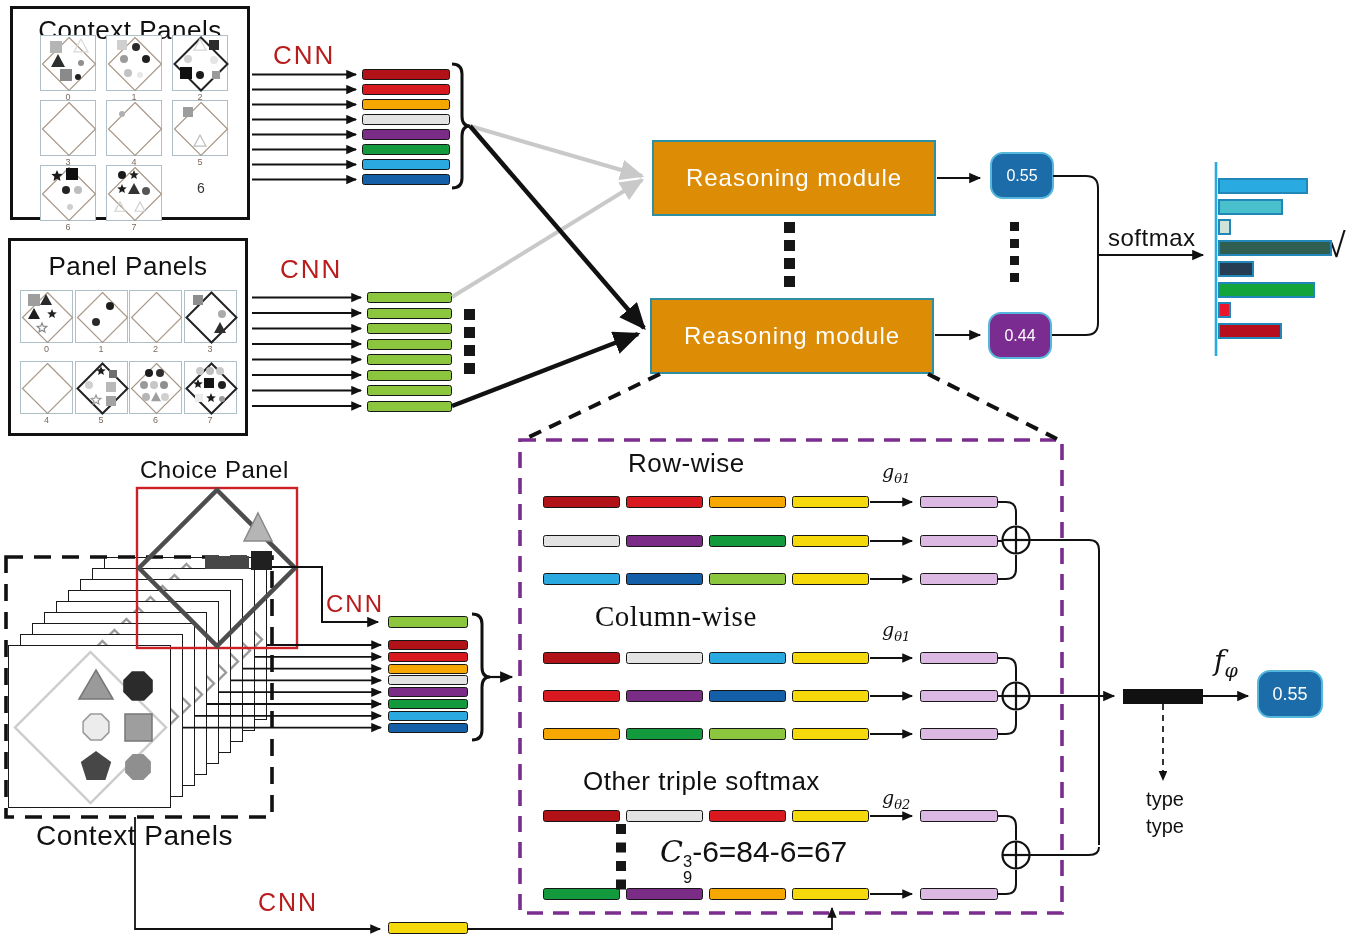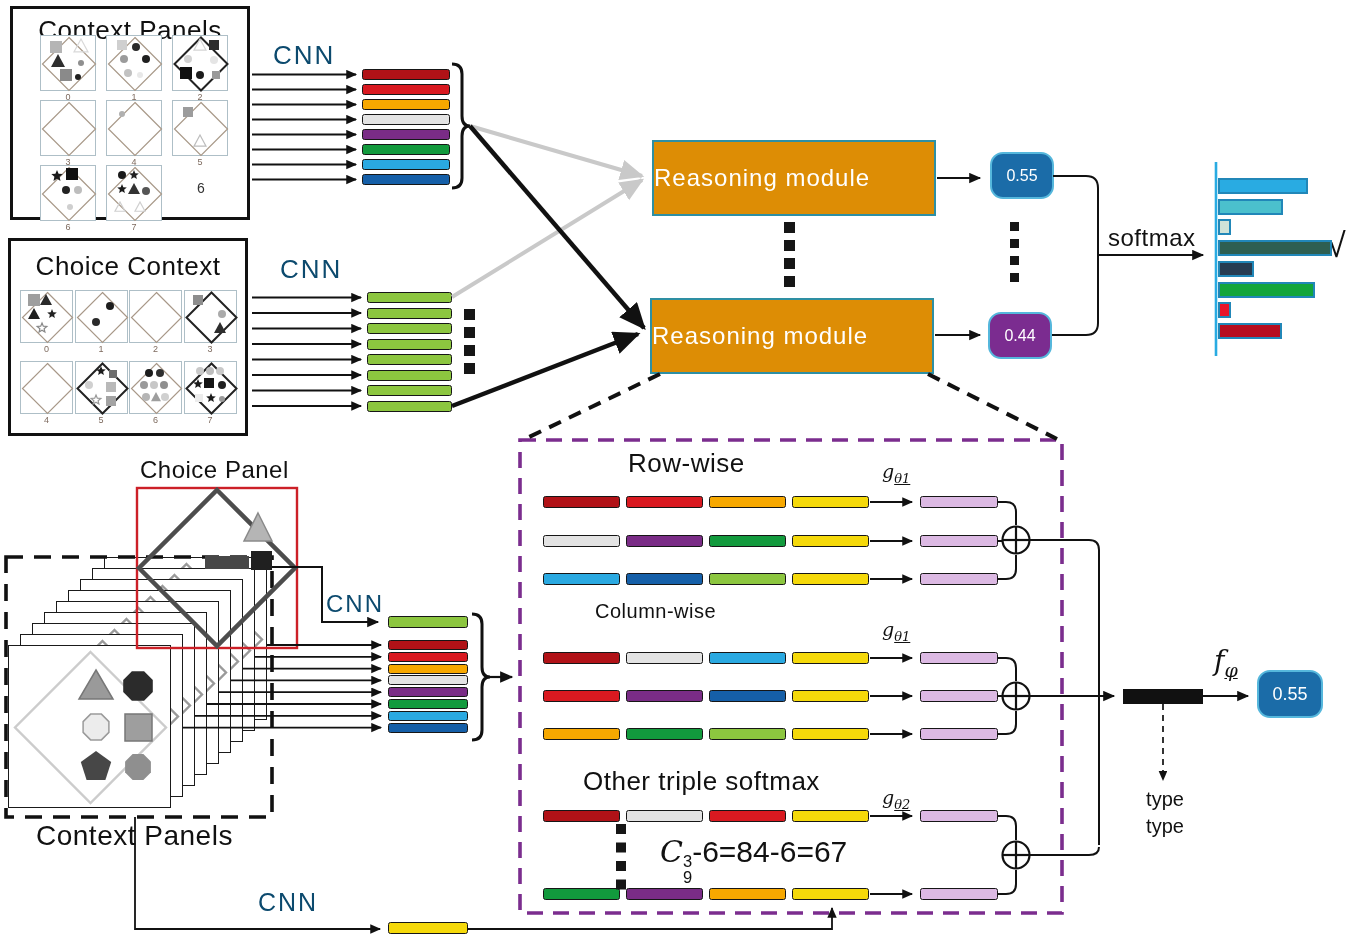--- a/index.html
+++ b/index.html
@@ -1,50 +1,50 @@
 <!DOCTYPE html>
 <html><head>
 <meta charset="utf-8">
 <style>
   html,body{margin:0;padding:0;background:#fff;}
   #diagram{position:relative;width:1349px;height:950px;background:#fff;overflow:hidden;
            font-family:"Liberation Sans",sans-serif;color:#1a1a1a;}
   .abs{position:absolute;}
   .pbox{position:absolute;border:3px solid #111;background:#fff;box-sizing:border-box;}
   .ptitle{position:absolute;width:100%;text-align:center;font-size:26px;letter-spacing:.5px;color:#101010;}
-  .cnn{position:absolute;font-size:26px;letter-spacing:2px;color:#0c4a6e;text-align:center;}
+  .cnn{position:absolute;font-size:26px;letter-spacing:2px;color:#b91c1c;text-align:center;}
   .module{position:absolute;background:#dd8d05;border:2.5px solid #2e8fa3;color:#fff;
-          font-size:24px;letter-spacing:1px;box-sizing:border-box;}
+          font-size:24px;text-align:center;letter-spacing:1px;box-sizing:border-box;}
   .chip{position:absolute;color:#fff;text-align:center;border:2.5px solid #55b7dc;
         border-radius:13px;box-sizing:border-box;}
   .bar{position:absolute;border:1.7px solid #161616;border-radius:2.5px;box-sizing:border-box;}
   .cbar{position:absolute;border:2px solid #2187b8;box-sizing:border-box;}
   .slabel{position:absolute;font-size:25px;color:#111;letter-spacing:.5px;}
   .math{font-family:"DejaVu Serif",serif;font-style:italic;}
   .fn{position:absolute;font-family:"DejaVu Serif",serif;font-style:italic;font-size:19px;color:#111;}
-  .fn sub{font-size:13px;text-decoration:underline;}
+  .fn sub{font-size:13px;}
   .mini{position:absolute;background:#fff;border:1px solid #aebfc7;box-sizing:border-box;}
   .mnum{position:absolute;font-size:9px;color:#7d6a5e;text-align:center;}
   .sheet{position:absolute;background:#fff;border:1.7px solid #1a1a1a;box-sizing:border-box;}
   .tl{position:absolute;font-size:20px;color:#111;text-align:center;line-height:27px;}
   svg.ov{position:absolute;left:0;top:0;pointer-events:none;}
   .ss{display:inline-flex;flex-direction:column;font-size:.55em;line-height:.95;vertical-align:-.30em;
       font-family:"Liberation Sans",sans-serif;font-style:normal;}
 </style>
 </head>
 <body>
 
 <div id="diagram">
 
   <div class="pbox" style="left:10px;top:6px;width:240px;height:214px;">
     <div class="ptitle" style="top:6px;">Context Panels</div>
   </div>
 
   <div class="pbox" style="left:8px;top:238px;width:240px;height:198px;">
-    <div class="ptitle" style="top:10px;">Choice Context</div>
+    <div class="ptitle" style="top:10px;">Panel Panels</div>
   </div>
 
   <div class="cnn" style="left:273px;top:40px;">CNN</div>
   <div class="cnn" style="left:280px;top:254px;">CNN</div>
   <div class="cnn" style="left:326px;top:590px;font-size:24px;">CNN</div>
   <div class="cnn" style="left:258px;top:888px;font-size:25px;">CNN</div>
 
   <div class="module" style="left:652px;top:140px;width:284px;height:76px;line-height:72px;">
     <span>Reasoning module</span>
   </div>
@@ -57,21 +57,21 @@
   </div>
   <div class="chip" style="left:988px;top:312px;width:64px;height:47px;line-height:43px;font-size:16px;background:#7b2c90;">
     <span>0.44</span>
   </div>
 
   <div class="slabel" style="left:1108px;top:212px;font-size:24px;margin-top:12px;">softmax</div>
 
   <div class="abs" style="left:1327px;top:226px;font-size:34px;color:#111;">√</div>
 
   <div class="slabel" style="left:628px;top:448px;font-size:26px;">Row-wise</div>
-  <div class="slabel" style="left:595px;top:600px;font-size:20px;">Column-wise</div>
+  <div class="slabel" style="left:595px;top:600px;font-size:29px;font-family:Liberation Serif, serif;">Column-wise</div>
   <div class="slabel" style="left:583px;top:766px;font-size:26px;">Other triple softmax</div>
 
   <div class="fn" style="left:882px;top:460px;"><i>g</i><sub>θ1</sub></div>
   <div class="fn" style="left:882px;top:618px;"><i>g</i><sub>θ1</sub></div>
   <div class="fn" style="left:882px;top:786px;"><i>g</i><sub>θ2</sub></div>
 
   <div class="abs" style="left:660px;top:834px;font-size:30px;color:#111;">
     <span class="math">C</span><span class="ss">
         <span>3</span>
         <span>9</span>

